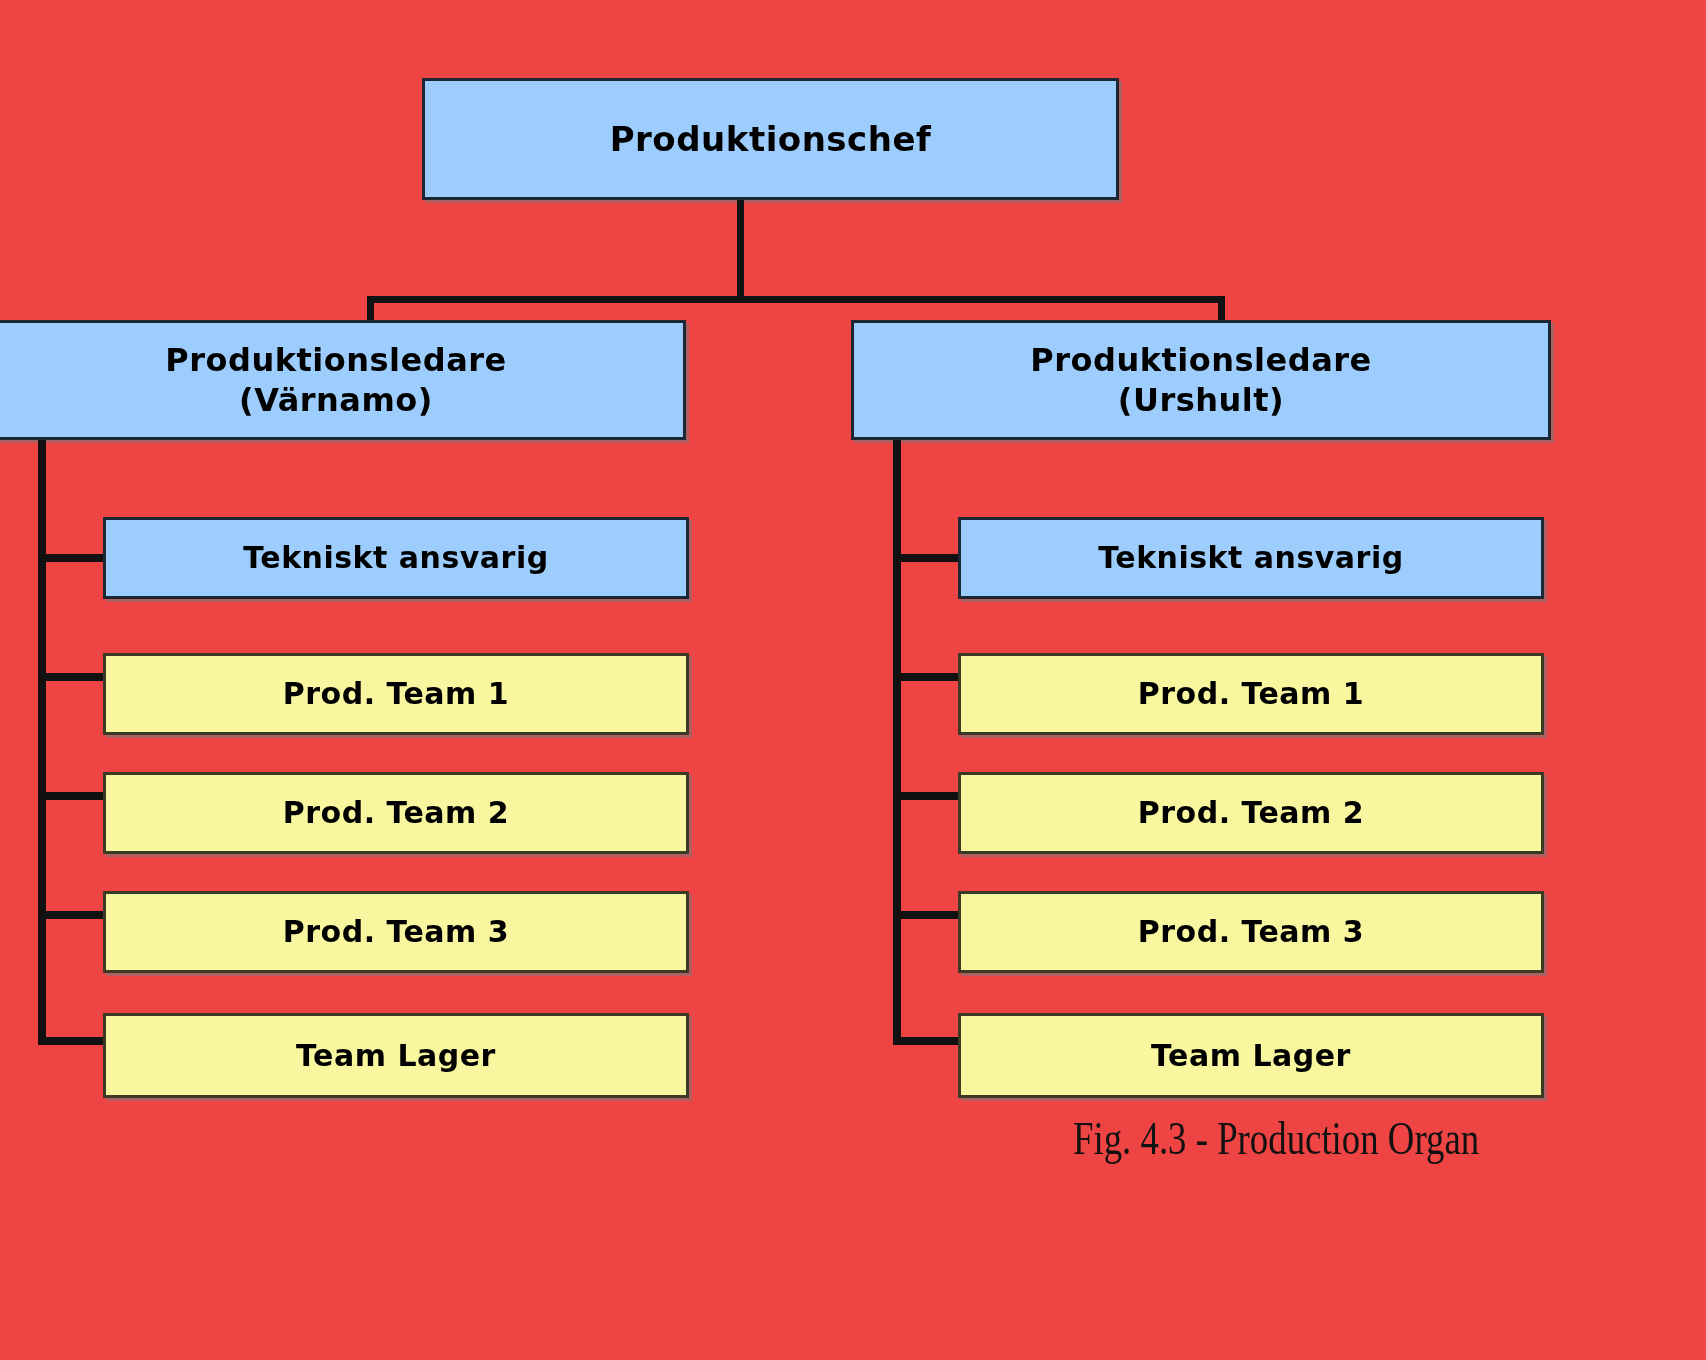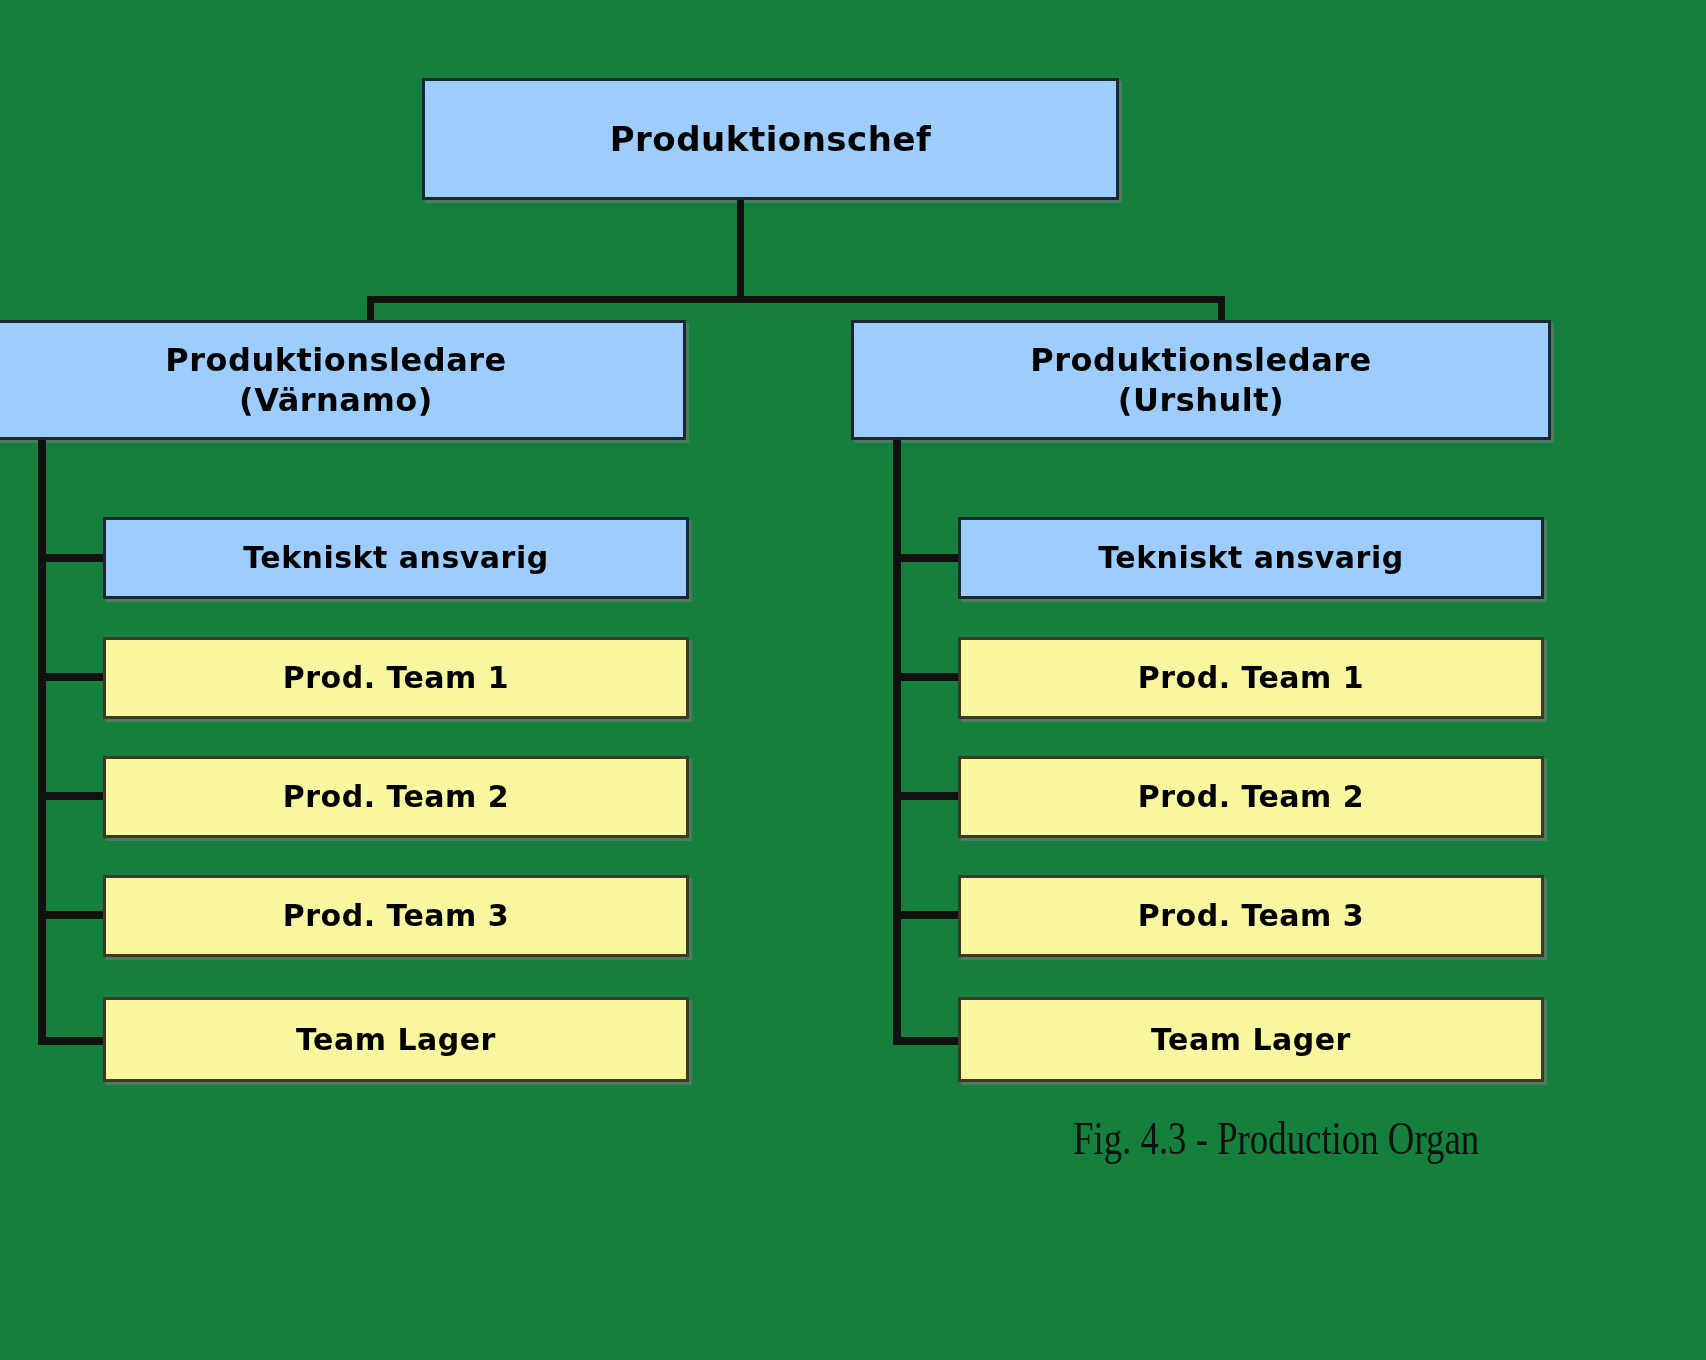--- a/index.html
+++ b/index.html
@@ -7,21 +7,21 @@
     padding: 0;
     background: #ffffff;
   }
   body {
     font-family: "DejaVu Sans", sans-serif;
   }
   #canvas {
     position: relative;
     width: 1706px;
     height: 1360px;
-    background: #15803d;
+    background: #ef4444;
     overflow: hidden;
   }
 
   
   .node {
     position: absolute;
     box-sizing: border-box;
     display: flex;
     align-items: center;
     justify-content: center;
@@ -33,20 +33,21 @@
     border: 3px solid #1b2733;
     box-shadow: 3px 3px 0 rgba(120,120,120,0.55);
   }
   .node.blue {
     background: #9ccdfc;
     border-color: #1b2733;
   }
   .node.yellow {
     background: #f8f69e;
     border-color: #3a3a25;
+    margin-top: 16px;
   }
   .node-label {
     display: block;
     white-space: pre-line;
     font-family: "DejaVu Sans", sans-serif;
   }
 
   
   .line {
     position: absolute;

